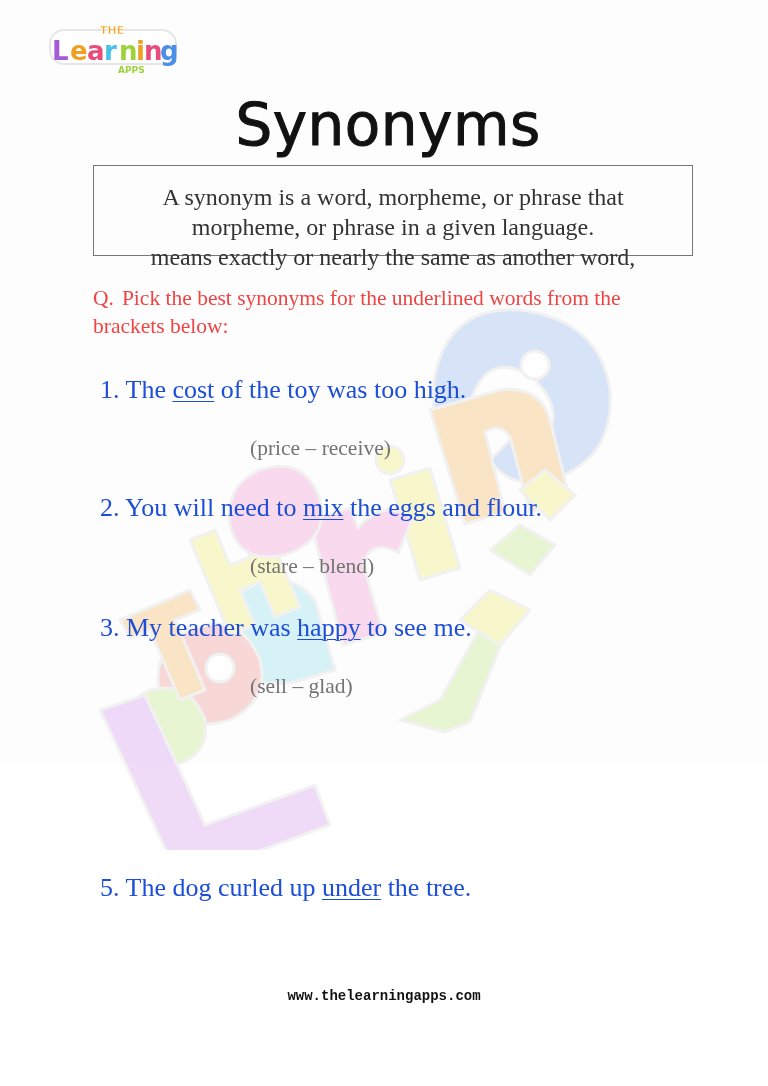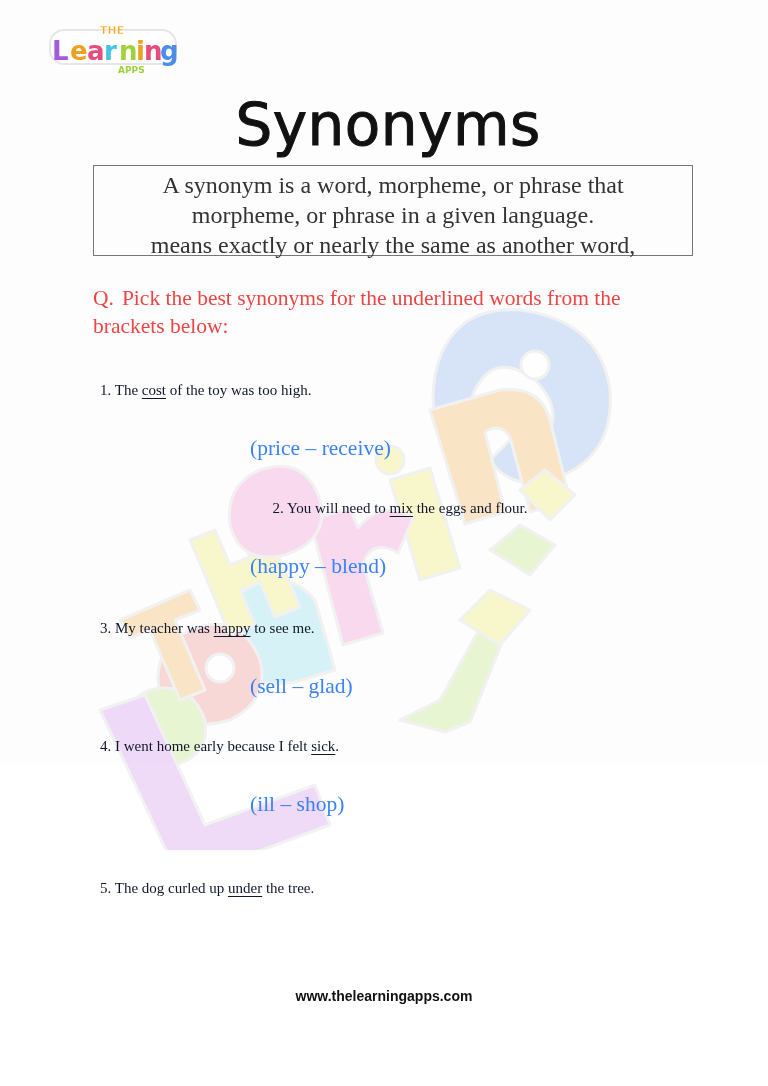--- a/index.html
+++ b/index.html
@@ -46,21 +46,21 @@
 
     
     .definition-box {
       position: absolute;
       left: 93px;
       top: 165px;
       width: 600px;
       height: 91px;
       border: 1.5px solid #777;
       text-align: center;
-      padding-top: 4px;
+      padding-top: 16px;
     }
     .definition-box p {
       font-size: 24px;
       line-height: 30px;
       color: #333;
     }
 
     
     .watermark {
       position: absolute;
@@ -84,48 +84,48 @@
     }
     .question .q-prefix { margin-right: 8px; }
 
     
     .item {
       position: absolute;
       left: 100px;
       width: 600px;
     }
     .item .sentence {
-      font-size: 15px;
+      font-size: 26px;
       line-height: 26px;
-      color: #0f172a;
+      color: #1d4ed8;
       white-space: nowrap;
     }
     .item .sentence u {
       text-decoration: underline;
       text-underline-offset: 3px;
       text-decoration-thickness: 1px;
     }
     .item .options {
       position: absolute;
       left: 150px;
       top: 58px;
       font-size: 21.5px;
       line-height: 26px;
-      color: #3b82f6;
+      color: #737373;
       white-space: nowrap;
     }
 
     
     .footer {
       position: absolute;
       left: 0;
       top: 988px;
       width: 768px;
       text-align: center;
-      font-family: Liberation Sans, sans-serif;
+      font-family: Liberation Mono, monospace;
       font-weight: bold;
       font-size: 14px;
       color: #111;
     }
   </style>
 </head>
 <body>
 
 <div class="page">
 
@@ -194,43 +194,36 @@
   </div>
 
   <div class="item" style="top:377px;">
     <div class="sentence">
       <span>1.</span>
       <span>The </span><u>cost</u><span> of the toy was too high.</span>
     </div>
     <div class="options">(price – receive)</div>
   </div>
 
-  <div class="item" style="top:495px;text-align:center;">
+  <div class="item" style="top:495px;">
     <div class="sentence">
       <span>2.</span>
       <span>You will need to </span><u>mix</u><span> the eggs and flour.</span>
     </div>
-    <div class="options">(happy – blend)</div>
+    <div class="options">(stare – blend)</div>
   </div>
 
   <div class="item" style="top:615px;">
     <div class="sentence">
       <span>3.</span>
       <span>My teacher was </span><u>happy</u><span> to see me.</span>
     </div>
     <div class="options">(sell – glad)</div>
   </div>
 
-  <div class="item" style="top:733px;">
-    <div class="sentence">
-      <span>4.</span>
-      <span>I went home early because I felt </span><u>sick</u><span>.</span>
-    </div>
-    <div class="options">(ill – shop)</div>
-  </div>
 
   <div class="item" style="top:875px;">
     <div class="sentence">
       <span>5.</span>
       <span>The dog curled up </span><u>under</u><span> the tree.</span>
     </div>
   </div>
 
   <div class="footer">www.thelearningapps.com</div>
 

